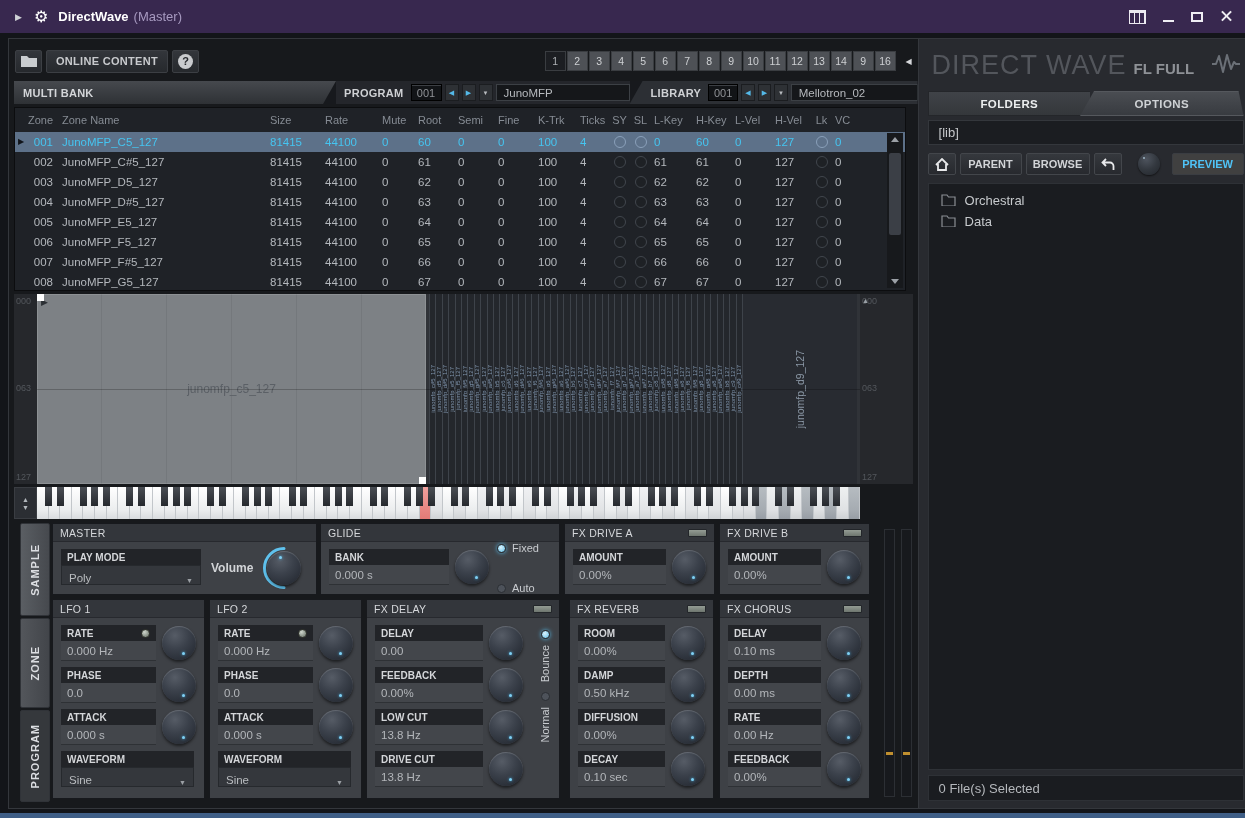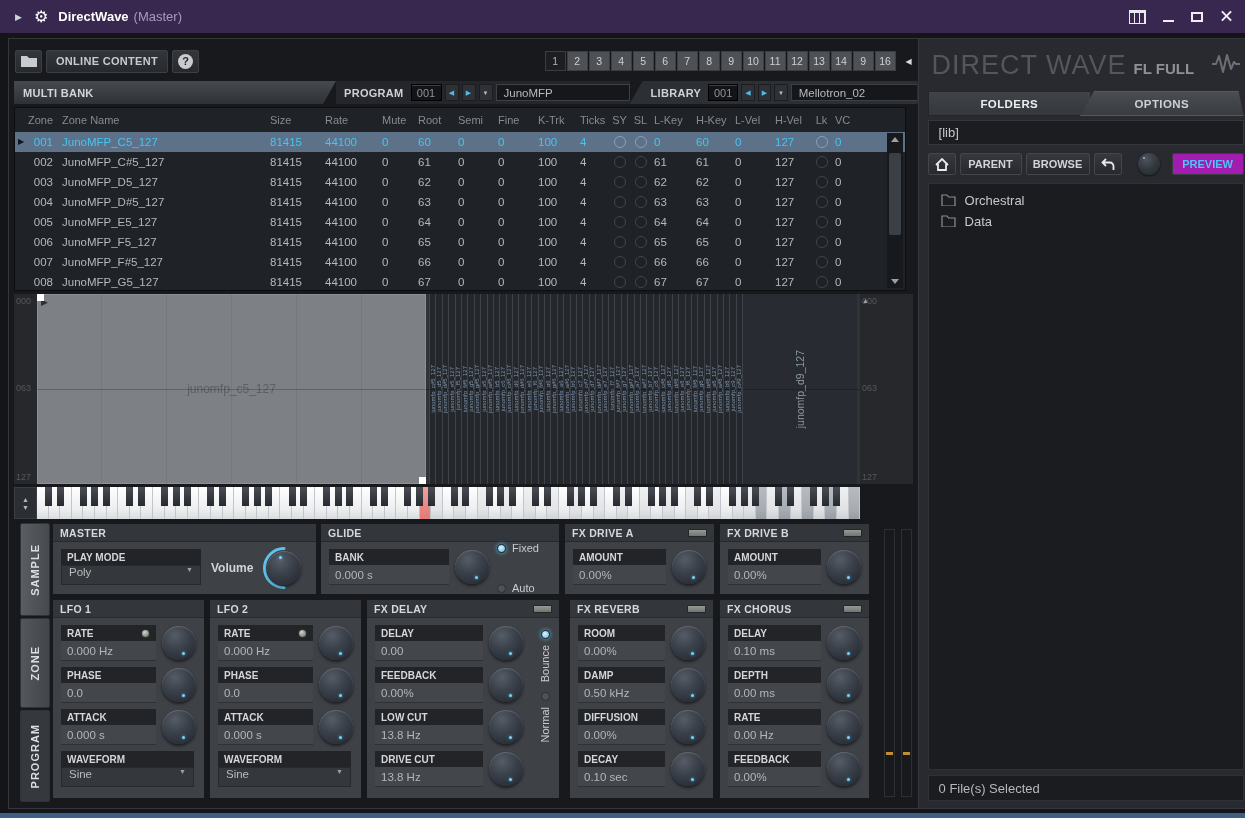--- a/index.html
+++ b/index.html
@@ -116,30 +116,30 @@
   .vtab span { writing-mode:vertical-rl; transform:rotate(180deg); color:#dcdee2; font-size:11px; font-weight:bold; letter-spacing:1px; }
   .vtab.t1 { height:93px; background:linear-gradient(to right,#5a5e63,#46494e); }
   .vtab.t2 { height:90px; background:linear-gradient(to right,#53565b,#42454a); }
   .vtab.t3 { height:92px; background:#35383c; }
   .panelbody { width:824px; margin-left:2px; display:flex; flex-direction:column; }
   .secrow { display:flex; }
   .row1 { height:72px; margin-bottom:4px; }
   .row2 { height:200px; }
   .section { background:#3e4146; border:1px solid #17191d; display:flex; flex-direction:column; }
   .sec-head { height:18px; background:#33363b; border-bottom:1px solid #27292e; display:flex; align-items:center; padding:0 7px; flex-shrink:0; }
-  .sec-title { color:#d6d8db; font-size:10.5px; font-weight:bold; letter-spacing:.3px; }
+  .sec-title { color:#d6d8db; font-size:10.5px; font-weight:normal; letter-spacing:.3px; }
   .led-rect { margin-left:auto; width:19px; height:8px; border-radius:1px; background:linear-gradient(#939b93,#6e766f); border:1px solid #23262a; }
   .sec-body { flex:1; display:flex; min-height:0; }
   .sec-params { flex:1; padding-top:2px; }
   .param { position:relative; margin:5px 8px 6px 8px; padding-right:40px; }
   .param.dd { padding-right:2px; }
   .p-label { background:#222428; color:#d4d6d9; font-size:10px; font-weight:bold; height:16px; display:flex; align-items:center; padding:0 6px; }
   .p-led { margin-left:auto; width:9px; height:9px; border-radius:50%; background:radial-gradient(circle at 35% 30%, #cfd6cd, #8d968c 60%, #6f7870); border:1px solid #33362f; }
   .p-value { background:#43464b; border-bottom:1px solid #2e3135; color:#b3b6ba; font-size:11.5px; height:20px; display:flex; align-items:center; padding:0 6px; }
-  .p-select { background:#34373c; border:1px solid #26292d; height:20px; color:#b9bcbf; font-size:11.5px; display:flex; align-items:flex-start; justify-content:space-between; padding:0 7px; }
+  .p-select { background:#34373c; border:1px solid #26292d; height:20px; color:#b9bcbf; font-size:11.5px; display:flex; align-items:flex-end; justify-content:space-between; padding:0 7px; }
   .dd-caret { color:#9ca0a5; font-size:7px; }
   .knob { position:absolute; right:0; top:1px; width:34px; height:34px; border-radius:50%;
      background:radial-gradient(circle at 38% 28%, #565c66 0%, #3b414b 42%, #2b3039 75%, #23272e 100%);
      box-shadow:inset 0 1px 1px rgba(255,255,255,.18), 0 2px 3px rgba(0,0,0,.55); }
   .knob .dot { position:absolute; left:58%; top:76%; width:3px; height:3px; border-radius:50%; background:#7fd0f4; box-shadow:0 0 3px #49b8ec; }
   
   .s-master { width:265px; } .s-glide { width:240px; margin-left:3px; }
   .s-fxa { width:151px; margin-left:4px; } .s-fxb { width:151px; margin-left:4px; }
   .s-master .sec-params { max-width:158px; }
   .vol-wrap { display:flex; align-items:center; gap:8px; padding-right:8px; }
@@ -169,21 +169,21 @@
   .btab { flex:1; display:flex; align-items:center; justify-content:center; font-size:11.5px; font-weight:bold; letter-spacing:.4px; }
   .btab.folders { background:linear-gradient(#404348,#34373b); color:#eceeef; border:1px solid #24262a; border-right:none; }
   .btab.options { background:linear-gradient(#4a4d52,#383b40); color:#cfd2d5; border:1px solid #55585d; clip-path:polygon(14px 0,calc(100% - 5px) 0,100% 100%,0 100%); margin-left:-10px;text-align:center; }
   .pathfield { height:25px; margin-top:4px; background:#1b1d21; border:1px solid #34373c; color:#c6c8cb; font-size:13px; display:flex; align-items:center; padding:0 10px; }
   .brow { height:30px; margin-top:4px; display:flex; align-items:center; gap:4px; }
   .bbtn { height:22px; background:linear-gradient(#35383d,#27292e); border:1px solid #43464b; border-radius:2px; color:#d2d4d7; font-size:11px; font-weight:bold; display:flex; align-items:center; justify-content:center; }
   .b-home { width:28px; } .b-parent { width:62px; } .b-browse { width:64px; } .b-undo { width:28px; }
   .bknob { width:22px; height:22px; margin-left:12px; border-radius:50%; position:relative;
      background:radial-gradient(circle at 38% 28%, #4e545e 0%, #33383f 50%, #22262c 100%); box-shadow:0 1px 2px rgba(0,0,0,.6); }
   .bknob .dot { position:absolute; left:24%; top:18%; width:2px; height:2px; border-radius:50%; background:#9fb6c4; }
-  .b-preview { width:72px; margin-left:8px; background:#a21caf; border:1px solid #3a3d42; color:#4fc3f7; }
+  .b-preview { width:72px; margin-left:8px; background:#404040; border:1px solid #3a3d42; color:#4fc3f7; }
   .ftree { flex:1; margin-top:4px; background:#1a1c20; border:1px solid #2e3136; padding:6px 4px; overflow:hidden; }
   .fitem { height:21px; display:flex; align-items:center; gap:9px; padding-left:8px; color:#c6c9cc; font-size:13px; }
   .bstatus { height:26px; margin-top:5px; background:#1a1c20; border:1px solid #2e3136; color:#b5b8bc; font-size:13px; display:flex; align-items:center; padding:0 10px; flex-shrink:0; }
 </style>
 </head>
 <body>
 
 <div class="window">
 
   <div class="titlebar">

